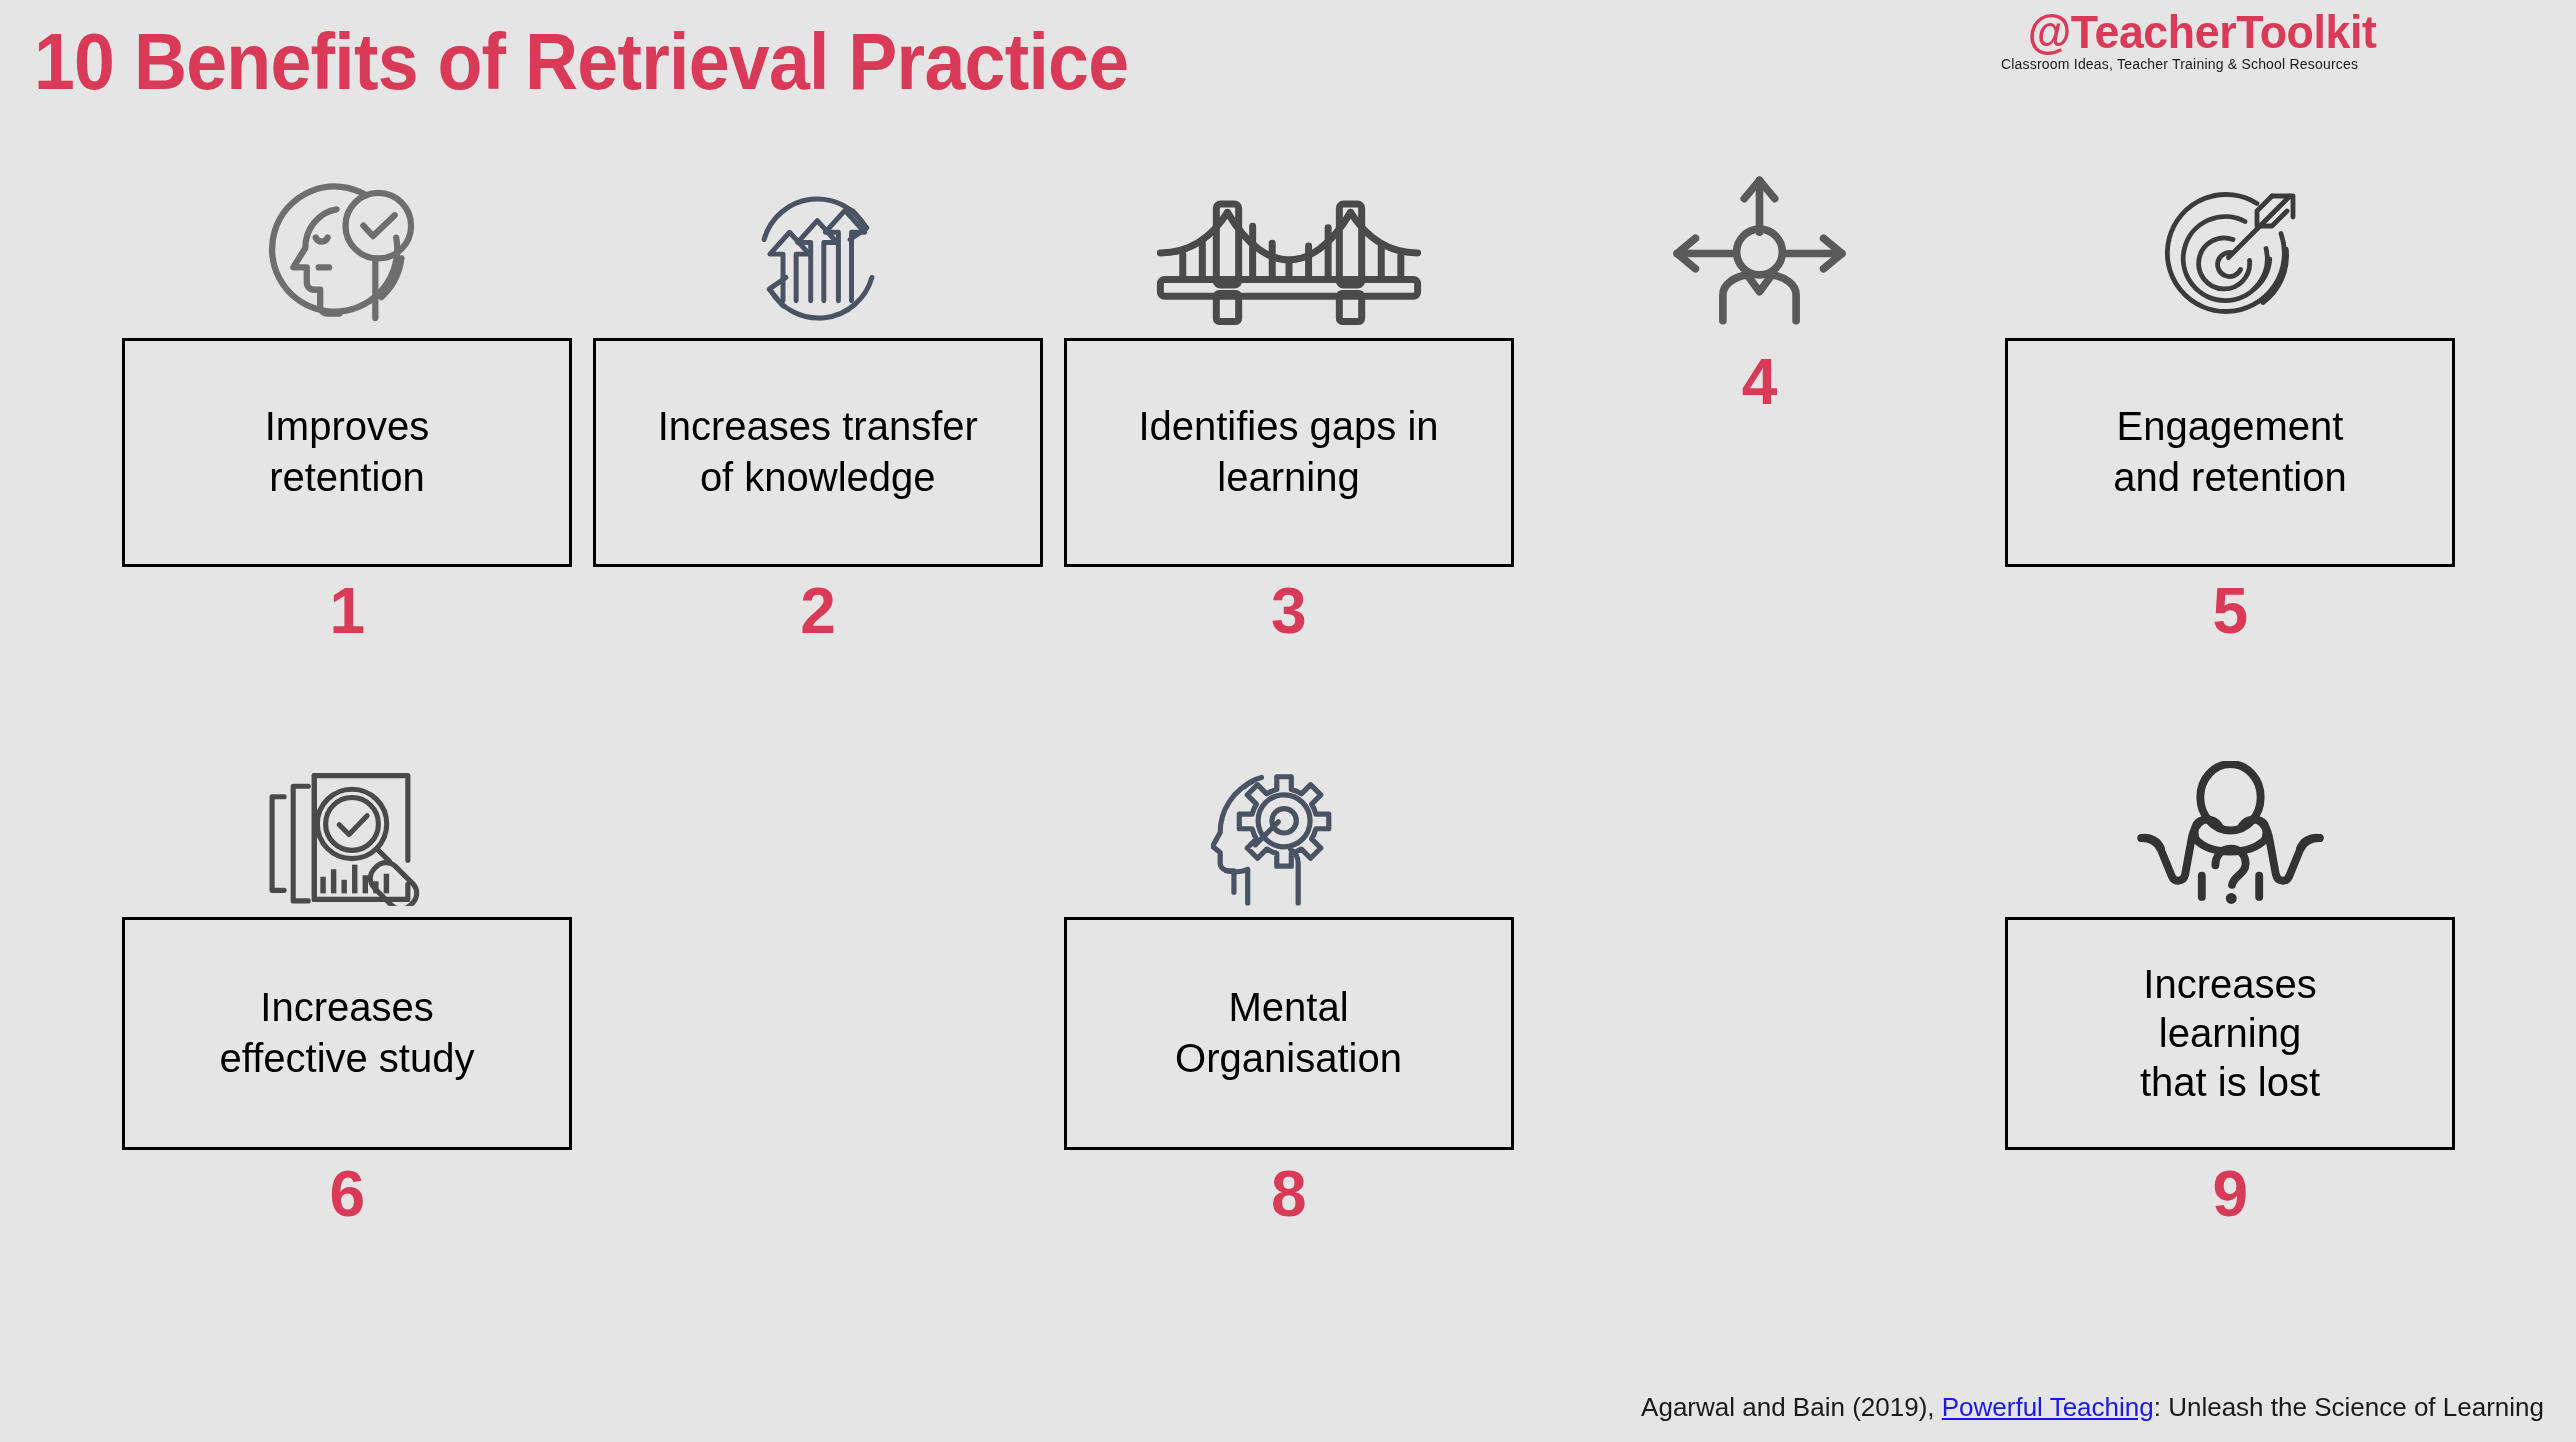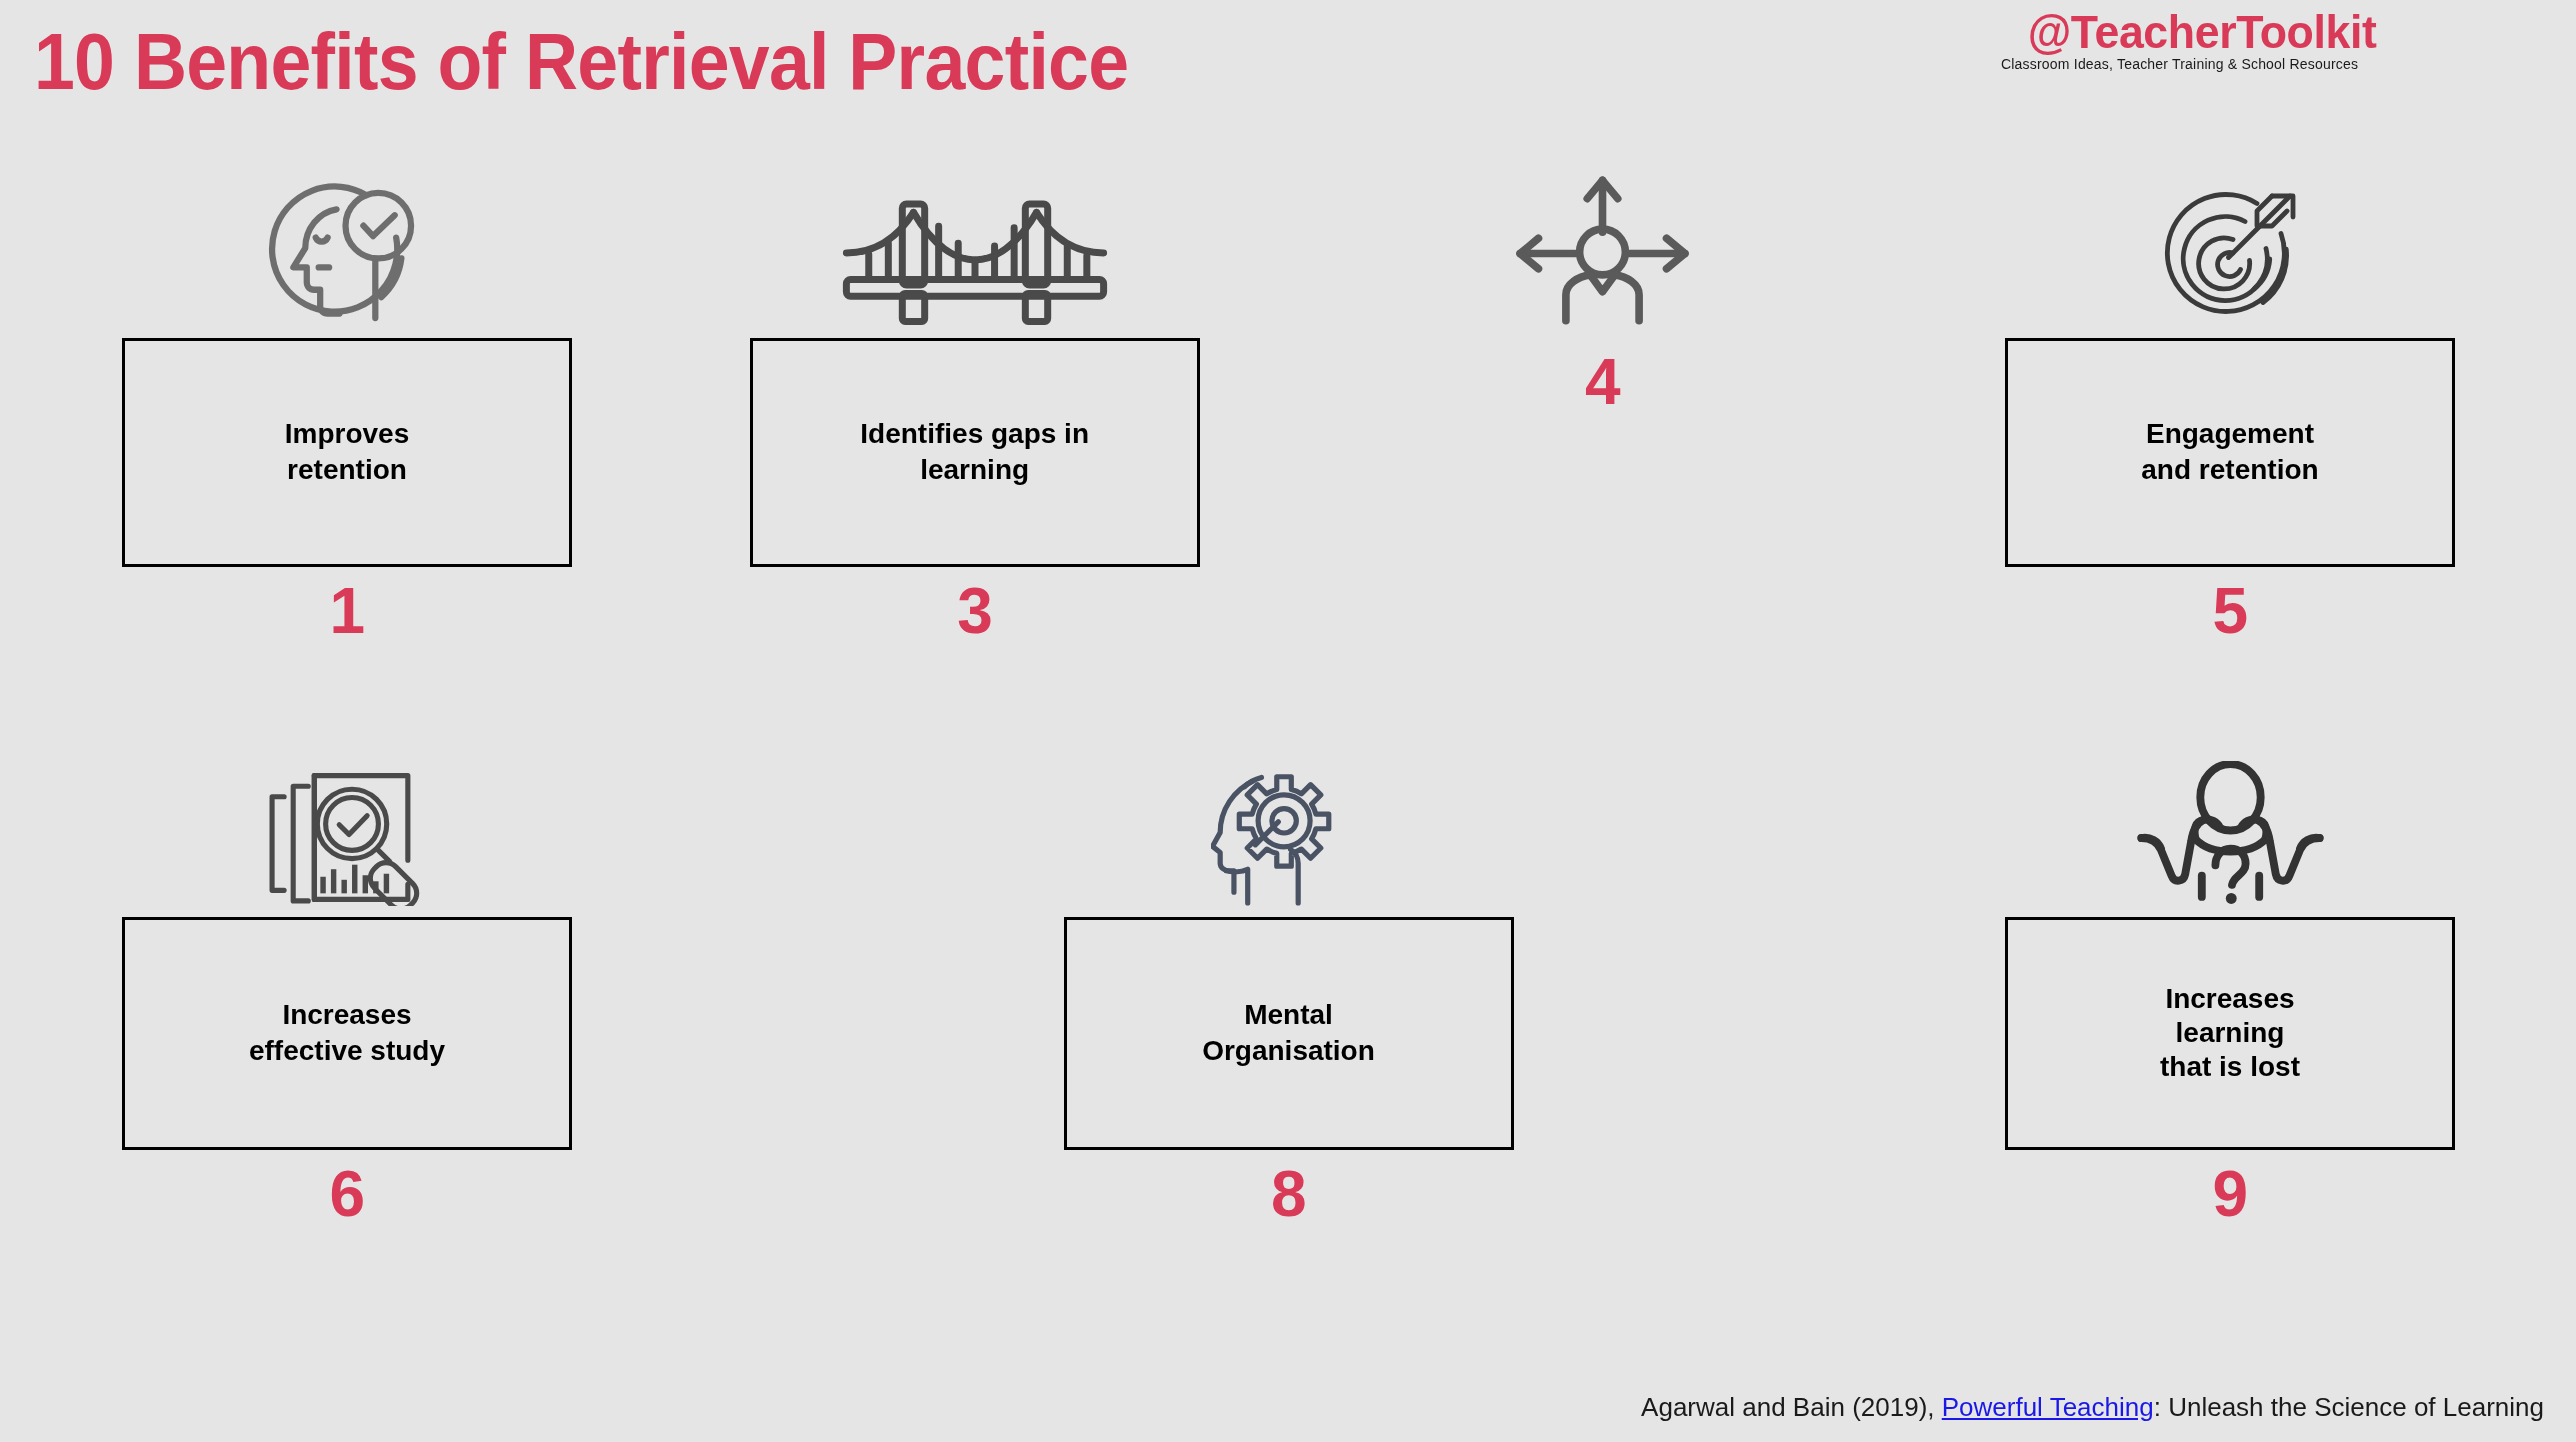--- a/index.html
+++ b/index.html
@@ -93,22 +93,22 @@
     height: 229px;
     border: 3.1px solid #000000;
     display: flex;
     align-items: center;
     justify-content: center;
     text-align: center;
     padding: 6.1px 7.6px;
   }
   .box-text {
     font-family: "Liberation Sans Narrow", "Liberation Sans", sans-serif;
-    font-size: 28px;
-    font-weight: bold;
+    font-size: 40px;
+    font-weight: normal;
     color: #000000;
     line-height: 1.28;
     white-space: pre-line;
   }
   .box-text.three-line { line-height: 1.22; }
 
   .num {
     font-family: "Liberation Sans Narrow", "Liberation Sans", sans-serif;
     font-size: 64px;
     font-weight: bold;
@@ -166,20 +166,40 @@
           </g>
         </svg>
       </div>
       <div class="box">
         <div class="box-text">Improves
 retention</div>
       </div>
       <div class="num">1</div>
     </div>
 
+    <div class="cell">
+      <div class="icon-wrap">
+        <svg width="156" height="137" viewBox="0 0 106 94">
+          <g fill="none" stroke="#4a5364" stroke-width="3.4" stroke-linecap="round" stroke-linejoin="round">
+            <path d="M86 26A38 38 0 0 0 16 34"></path>
+            <path d="M77 14.5 86.5 26 75 34"></path>
+            <path d="M20 68a38 38 0 0 0 70-8"></path>
+            <path d="M29 79.5 19.5 68 31 60"></path>
+            <path d="M29 76V44h-9l13.5-15L47 44h-9v32"></path>
+            <path d="M48 76V36h-9l13.5-15L66 36h-9v40"></path>
+            <path d="M67 76V29h-9l13.5-15L85 29h-9v47"></path>
+          </g>
+        </svg>
+      </div>
+      <div class="box">
+        <div class="box-text">Increases transfer
+of knowledge</div>
+      </div>
+      <div class="num">2</div>
+    </div>
 
     <div class="cell">
       <div class="icon-wrap">
         <svg width="282" height="137" viewBox="0 0 200 98">
           <g fill="none" stroke="#4a4a4a" stroke-width="5" stroke-linecap="round" stroke-linejoin="round">
             <path d="M8 45C28 45 44 35 56 16"></path>
             <path d="M56 16C70 40 86 50 100 50c14 0 30-10 44-34"></path>
             <path d="M144 16c12 19 28 29 48 29"></path>
             <rect x="48" y="10" width="16" height="58" rx="3"></rect>
             <rect x="136" y="10" width="16" height="58" rx="3"></rect>

